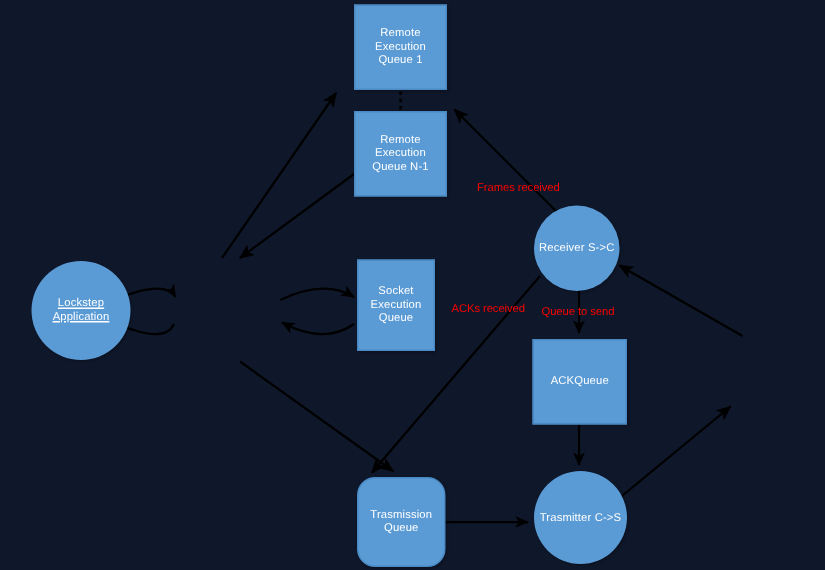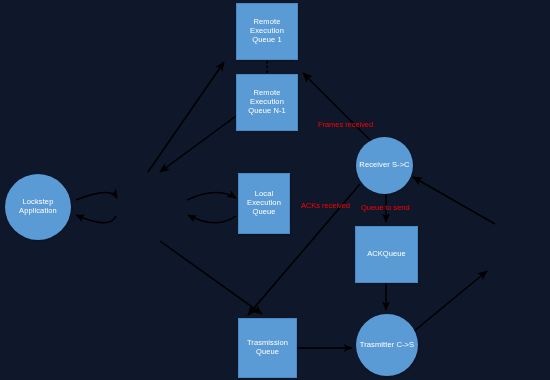--- a/index.html
+++ b/index.html
@@ -113,42 +113,42 @@
 Execution
 Queue 1</span>
   </div>
 
   <div class="node box" style="left:236px; top:74px; width:62px; height:57px; font-size:7.5px;">
     <span class="label">Remote
 Execution
 Queue N-1</span>
   </div>
 
-  <div class="node circle" style="left:5px; top:174px; width:66px; height:66px; font-size:7.5px;">
+  <div class="node circle" style="left:21px; top:174px; width:66px; height:66px; font-size:7.5px;text-decoration:underline;">
     <span class="label">Lockstep
 Application</span>
   </div>
 
 
   <div class="node box" style="left:238px; top:173px; width:52px; height:61px; font-size:7.5px;">
-    <span class="label">Local
+    <span class="label">Socket
 Execution
 Queue</span>
   </div>
 
   <div class="node circle" style="left:356px; top:137px; width:57px; height:57px; font-size:7.5px;">
     <span class="label">Receiver S-&gt;C</span>
   </div>
 
   <div class="node box" style="left:355px; top:226px; width:63px; height:57px; font-size:7.5px;">
     <span class="label">ACKQueue</span>
   </div>
 
 
-  <div class="node box" style="left:238px; top:318px; width:59px; height:60px; font-size:7.5px;">
+  <div class="node box" style="left:238px; top:318px; width:59px; height:60px; font-size:7.5px;border-radius:12px;">
     <span class="label">Trasmission
 Queue</span>
   </div>
 
   <div class="node circle" style="left:356px; top:314px; width:62px; height:62px; font-size:7.5px;">
     <span class="label">Trasmitter C-&gt;S</span>
   </div>
 
   <div class="edge-label" style="left:302px; top:120px;padding-left:16px;">Frames received</div>
 

